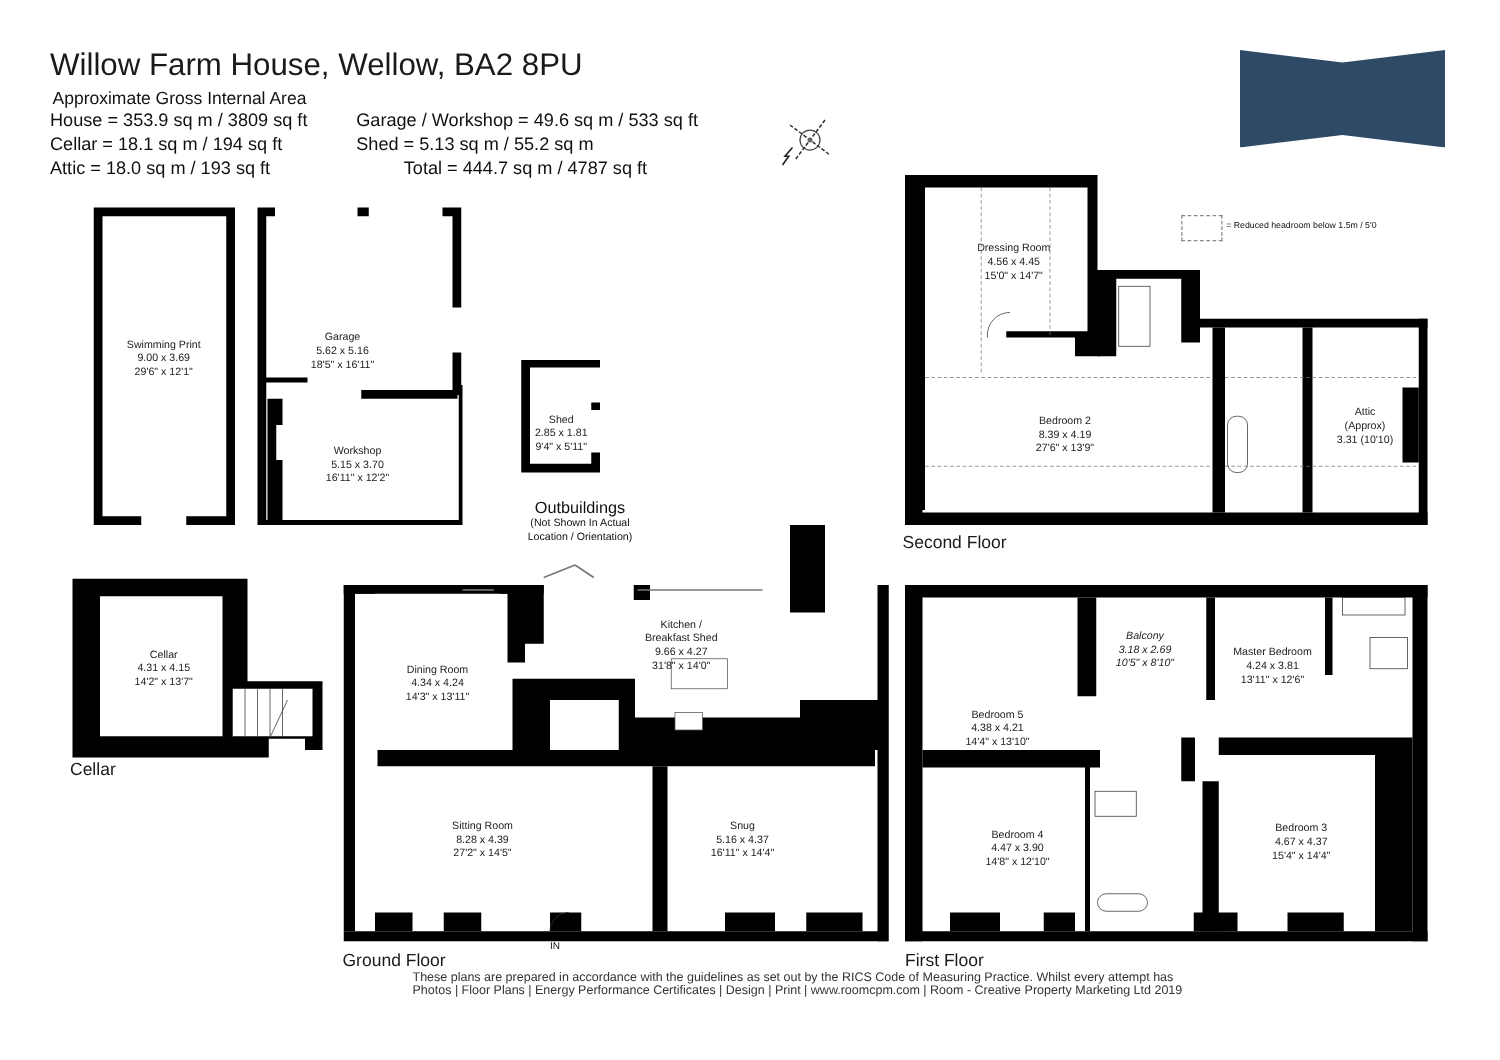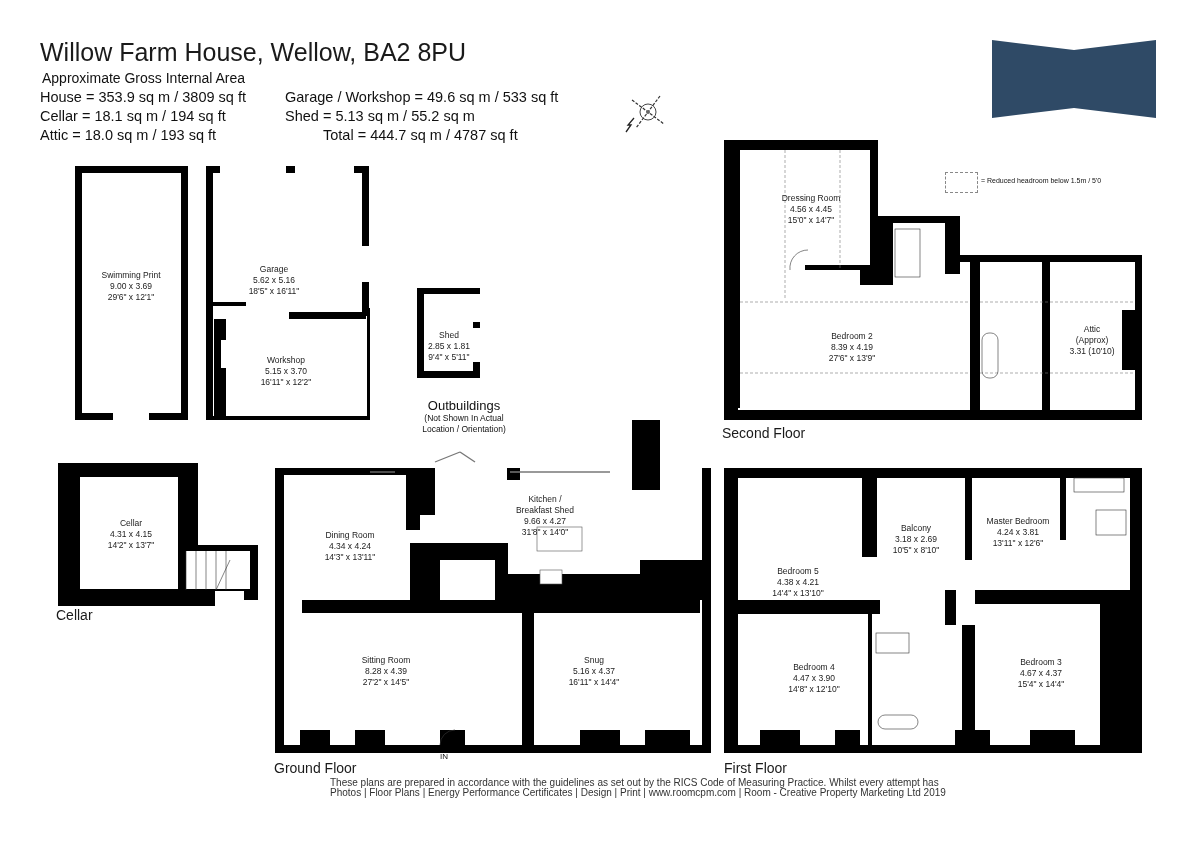--- a/index.html
+++ b/index.html
@@ -225,21 +225,21 @@
   <div>16'11" x 14'4"</div>
 </div>
 <div class="abs in-label">IN</div>
 <div class="floor-label" style="left:274px;top:760px;">Ground Floor</div>
 
 <div class="room" style="left:798px;top:536px;margin-top:30px;">
   <div>Bedroom 5</div>
   <div>4.38 x 4.21</div>
   <div>14'4" x 13'10"</div>
 </div>
-<div class="room" style="left:916px;top:523px;">
+<div class="room" style="left:916px;top:503px;font-style:italic;">
   <div>Balcony</div>
   <div>3.18 x 2.69</div>
   <div>10'5" x 8'10"</div>
 </div>
 <div class="room" style="left:1018px;top:516px;">
   <div>Master Bedroom</div>
   <div>4.24 x 3.81</div>
   <div>13'11" x 12'6"</div>
 </div>
 <div class="room" style="left:814px;top:662px;">

